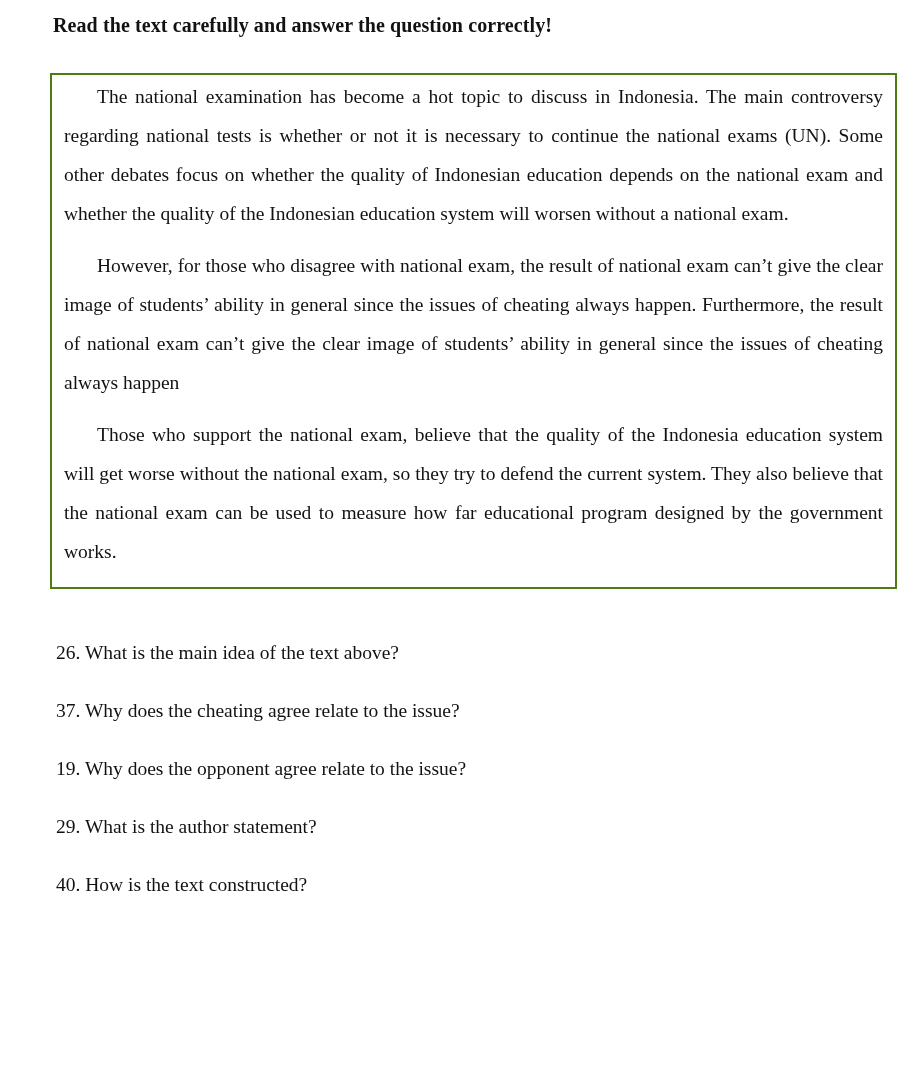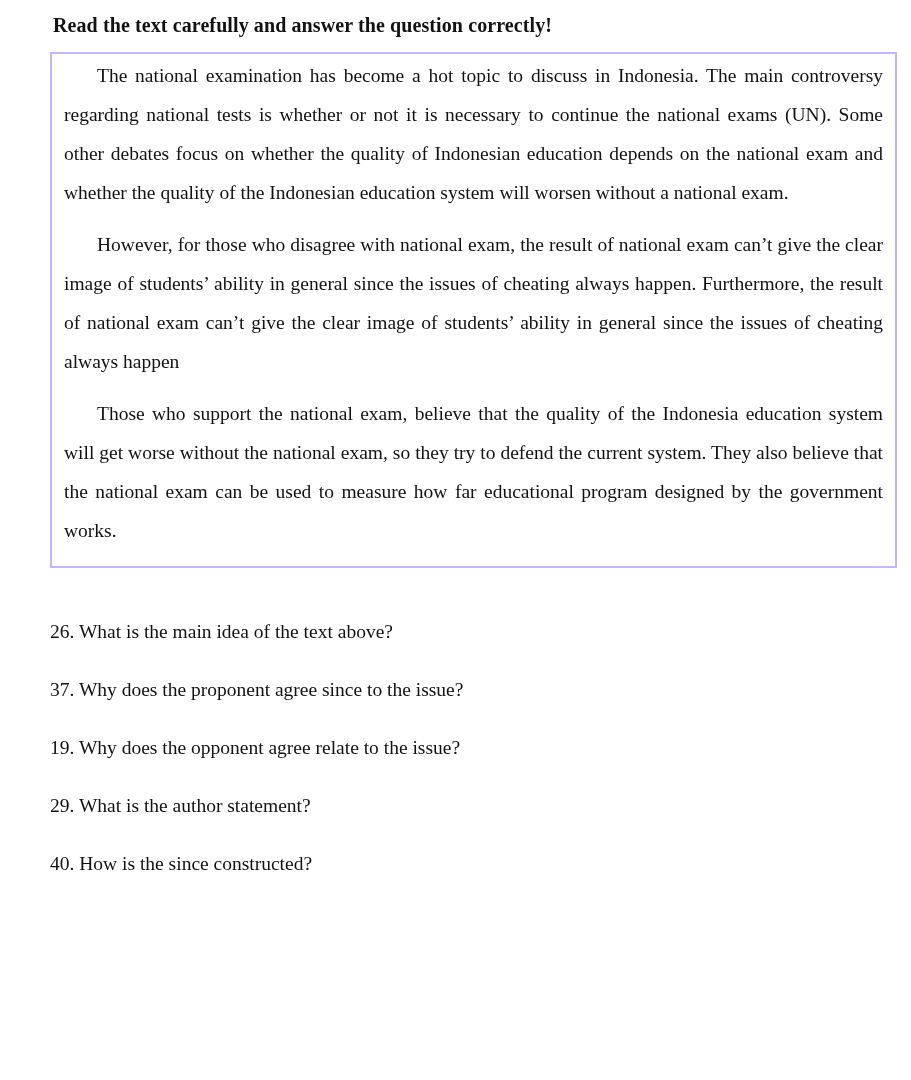--- a/index.html
+++ b/index.html
@@ -22,37 +22,37 @@
     font-family: Liberation Serif, serif;
   }
   .heading {
     font-weight: bold;
     font-size: 20px;
     line-height: 26px;
     margin: 0 0 0 3px;
     letter-spacing: 0.1px;
   }
   .passage-box {
-    margin-top: 14px;
-    border: 2px solid #c4b5fd;
+    margin-top: 35px;
+    border: 2px solid #4d7c0f;
     padding: 2px 12px 16px 12px;
   }
   .passage-box p {
     margin: 0 0 13px 0;
     font-size: 19.5px;
     line-height: 39px;
     text-align: justify;
     text-indent: 33px;
   }
   .passage-box p:last-child {
     margin-bottom: 0;
   }
   .questions {
     margin-top: 50px;
-    margin-left: 0;
+    margin-left: 6px;
   }
   .question {
     font-size: 19.5px;
     line-height: 28px;
     margin-bottom: 30px;
   }
   .question:last-child {
     margin-bottom: 0;
   }
 </style>
@@ -69,29 +69,29 @@
     <p>Those who support the national exam, believe that the quality of the Indonesia education system will get worse without the national exam, so they try to defend the current system. They also believe that the national exam can be used to measure how far educational program designed by the government works.</p>
   </div>
 
   <div class="questions">
     <div class="question">
       <span>26.</span>
       <span>What is the main idea of the text above?</span>
     </div>
     <div class="question">
       <span>37.</span>
-      <span>Why does the proponent agree since to the issue?</span>
+      <span>Why does the cheating agree relate to the issue?</span>
     </div>
     <div class="question">
       <span>19.</span>
       <span>Why does the opponent agree relate to the issue?</span>
     </div>
     <div class="question">
       <span>29.</span>
       <span>What is the author statement?</span>
     </div>
     <div class="question">
       <span>40.</span>
-      <span>How is the since constructed?</span>
+      <span>How is the text constructed?</span>
     </div>
   </div>
 
 </div>
 
 </body></html>

